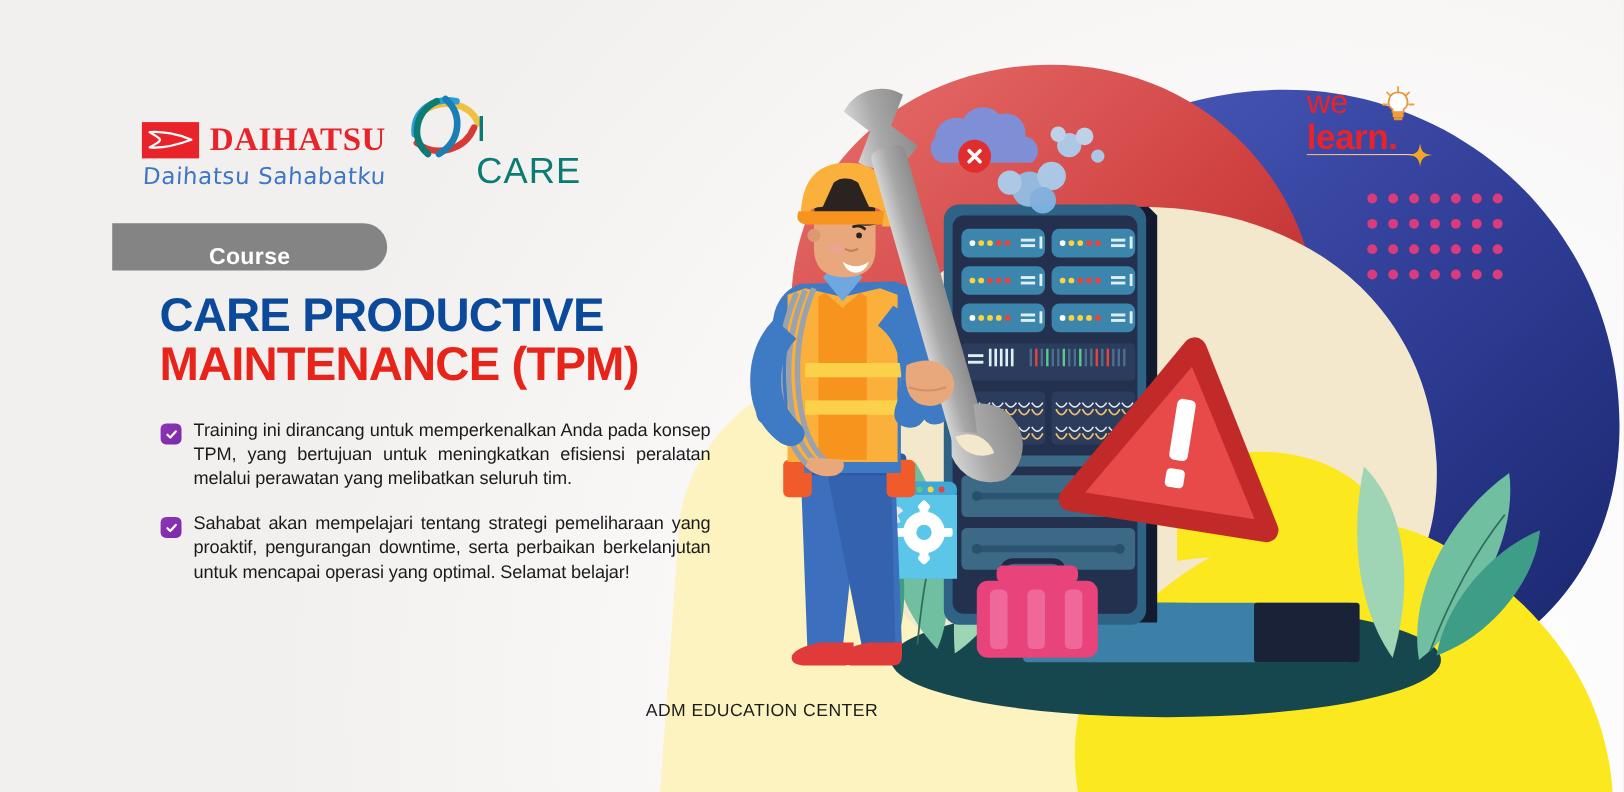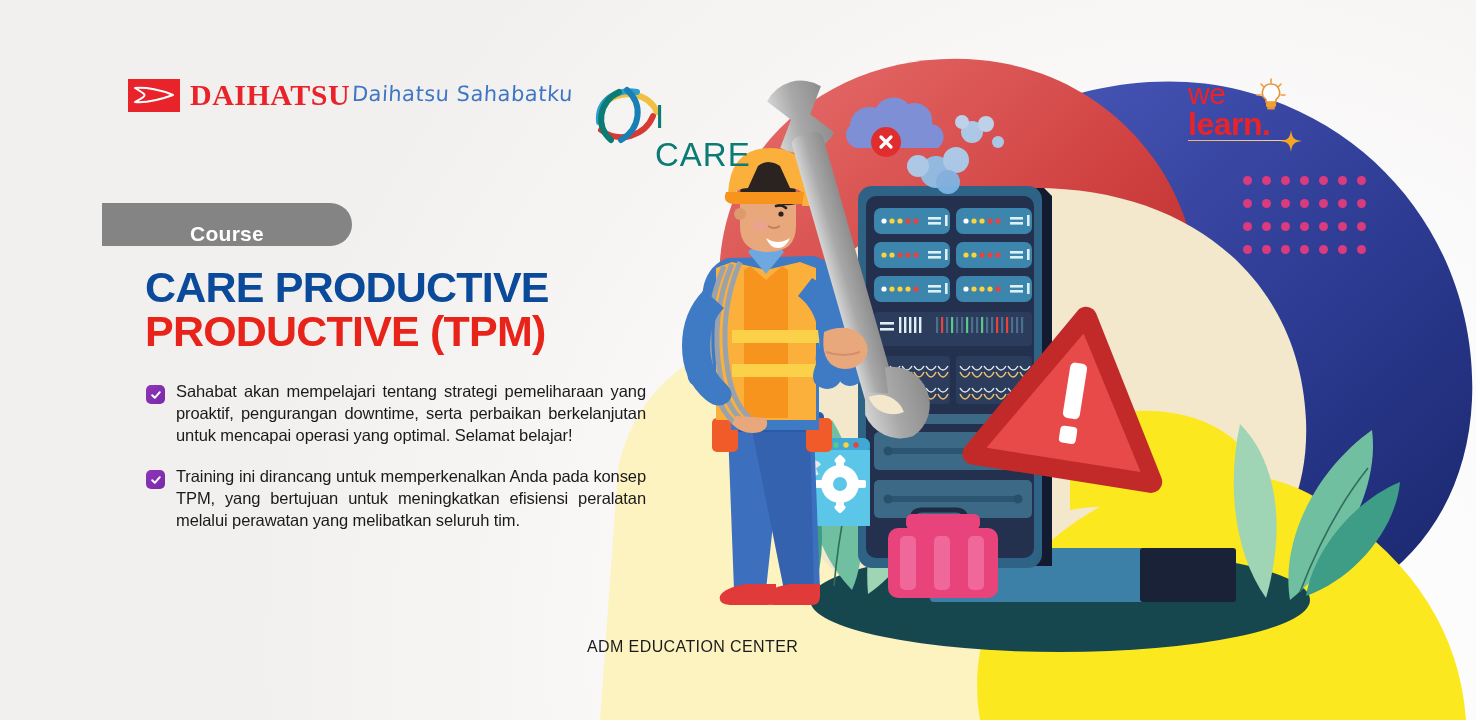--- a/index.html
+++ b/index.html
@@ -17,21 +17,21 @@
       radial-gradient(circle at 1200px 650px, #ffffff 0%, #fbfafa 35%, #f2f0ee 70%);
     overflow:hidden;
   }
 
   
   .illo { position:absolute; left:600px; top:0; width:876px; height:720px; overflow:hidden; }
   .illo svg { display:block; }
 
   
   .logo-row { position:absolute; left:128px; top:78px; display:flex; align-items:flex-start; gap:18px; }
-  .daihatsu-block { display:flex; flex-direction:row; align-items:flex-start; }
+  .daihatsu-block { display:flex; flex-direction:column; align-items:flex-end;margin-top:32px; }
   .daihatsu-top { display:flex; align-items:center; gap:10px; }
   .d-mark { width:52px; height:33px; background:#E8232A; display:flex; align-items:center; justify-content:center; }
   .d-word {
     font-family:"Liberation Serif", serif;
     font-weight:bold; font-size:30px; letter-spacing:0.5px; color:#E8232A;
   }
   .d-tagline {
     margin-top:4px; margin-left:2px;
     font-family:"DejaVu Sans", sans-serif;
     font-size:21px; color:#3E76C4; letter-spacing:0.5px;
@@ -545,37 +545,37 @@
       <i></i>
       <i></i>
   </div>
 
   <div class="badge">
     <span>Course</span>
   </div>
 
   <div class="title">
     <div class="l1">CARE PRODUCTIVE</div>
-    <div class="l2">PRODUCTIVE (TPM)</div>
+    <div class="l2">MAINTENANCE (TPM)</div>
   </div>
 
   <div class="bullets">
+    <div class="bullet">
+      <span class="chk">
+        <svg width="12" height="12" viewBox="0 0 12 12">
+            <path d="M2.2 6.2 L4.8 8.8 L9.8 3.2" stroke="#ffffff" stroke-width="2" fill="none" stroke-linecap="round" stroke-linejoin="round"></path>
+          </svg>
+      </span>
+      <span class="btext">Training ini dirancang untuk memperkenalkan Anda pada konsep TPM, yang bertujuan untuk meningkatkan efisiensi peralatan melalui perawatan yang melibatkan seluruh tim.</span>
+    </div>
     <div class="bullet">
       <span class="chk">
         <svg width="12" height="12" viewBox="0 0 12 12">
             <path d="M2.2 6.2 L4.8 8.8 L9.8 3.2" stroke="#ffffff" stroke-width="2" fill="none" stroke-linecap="round" stroke-linejoin="round"></path>
           </svg>
       </span>
       <span class="btext">Sahabat akan mempelajari tentang strategi pemeliharaan yang proaktif, pengurangan downtime, serta perbaikan berkelanjutan untuk mencapai operasi yang optimal. Selamat belajar!</span>
     </div>
-    <div class="bullet">
-      <span class="chk">
-        <svg width="12" height="12" viewBox="0 0 12 12">
-            <path d="M2.2 6.2 L4.8 8.8 L9.8 3.2" stroke="#ffffff" stroke-width="2" fill="none" stroke-linecap="round" stroke-linejoin="round"></path>
-          </svg>
-      </span>
-      <span class="btext">Training ini dirancang untuk memperkenalkan Anda pada konsep TPM, yang bertujuan untuk meningkatkan efisiensi peralatan melalui perawatan yang melibatkan seluruh tim.</span>
-    </div>
   </div>
 
   <div class="footer">ADM EDUCATION CENTER</div>
 
 </div>
 
 </body></html>

